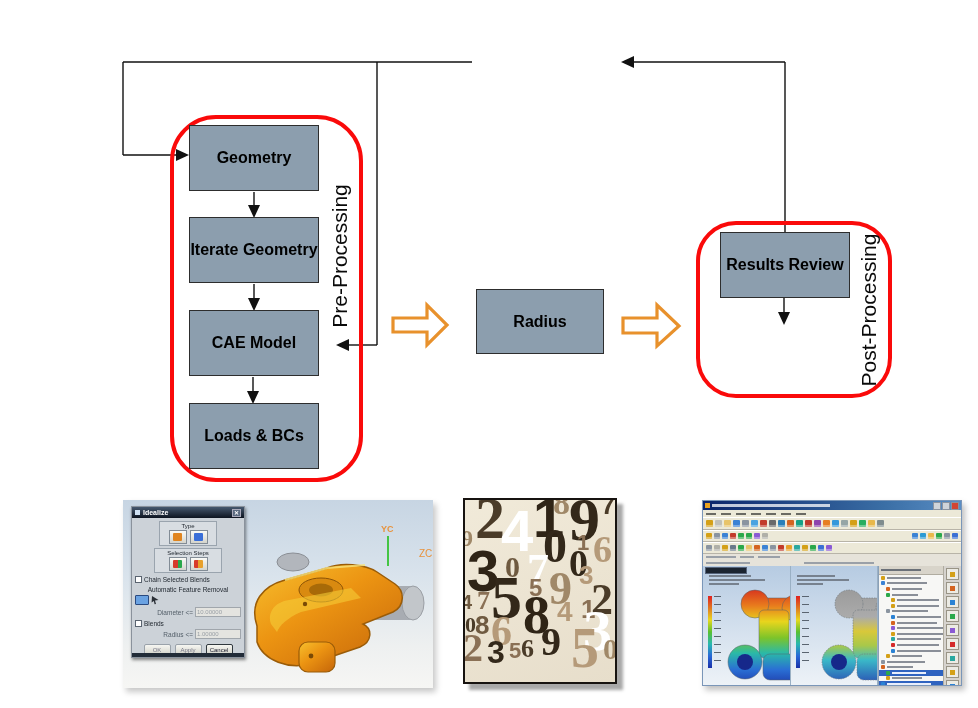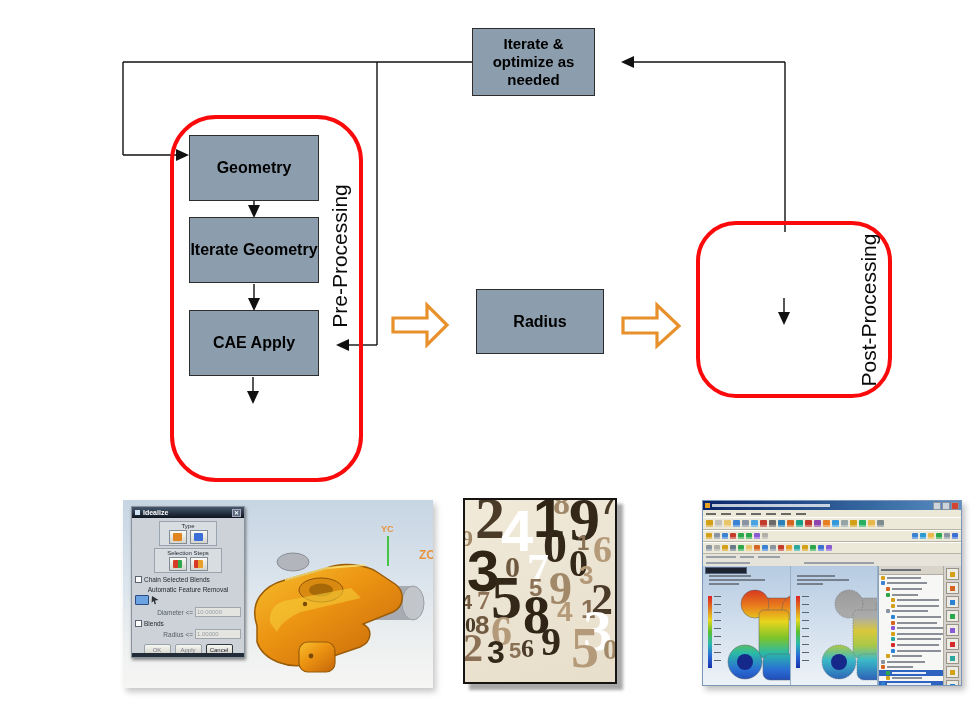--- a/index.html
+++ b/index.html
@@ -11,21 +11,21 @@
   .node{position:absolute;background:#8C9EAE;border:1.6px solid #2d2d2d;box-sizing:border-box;
         display:flex;align-items:center;justify-content:center;text-align:center;
         font-weight:bold;color:#000;line-height:1.22;}
   .node-iterate{left:472px;top:28px;width:123px;height:68px;font-size:15px;padding:0 4px;}
   .node-solve{left:476px;top:289px;width:128px;height:65px;font-size:16px;}
 
   .group{position:absolute;border:4px solid #FA0A0A;box-sizing:border-box;}
   .group-pre{left:170px;top:115px;width:193px;height:367px;border-radius:46px;}
   .group-post{left:696px;top:221px;width:196px;height:177px;border-radius:40px;}
   .group .node{width:130px;height:66px;font-size:16px;}
-  .g-b0{left:15px;top:16px;}  .g-b1{left:15px;top:98px;height:67px;}
+  .g-b0{left:15px;top:6px;}  .g-b1{left:15px;top:98px;height:67px;}
   .g-b2{left:15px;top:191px;height:67px;} .g-b3{left:15px;top:284px;}
   .p-b0{left:20px;top:7px;width:128px;} .p-b1{left:20px;top:99px;width:128px;}
   .vlabel{position:absolute;width:170px;height:26px;display:flex;align-items:center;justify-content:center;
           transform:rotate(-90deg);font-size:21px;color:#0a0a0a;white-space:nowrap;}
   .vlabel-pre{left:81px;top:124px;}
   .vlabel-post{left:84px;top:72px;}
 
   
   .shot-cad{position:absolute;left:123px;top:500px;width:310px;height:188px;overflow:hidden;
     background:linear-gradient(180deg,#c7d5e3 0%,#d9e3ec 40%,#eef0f0 78%,#f6f6f4 100%);
@@ -50,21 +50,21 @@
   .blue-ico{width:12px;height:8px;background:#6aa2e2;border:1px solid #2a4a80;border-radius:1px;}
   .cd-field{display:flex;justify-content:flex-end;align-items:center;gap:2px;margin-top:2px;color:#55606a;}
   .cd-field input{width:42px;height:8px;font-size:6px;background:#e4e4e0;border:1px solid #a0a6ac;
     color:#9aa0a6;padding:0 1px;font-family:"Liberation Sans",sans-serif;}
   .cd-pbtns{display:flex;justify-content:center;gap:4px;margin-top:5px;}
   .cd-pbtn{min-width:25px;height:10px;border:1px solid #9aa2aa;background:linear-gradient(#f6f6f2,#d2d2c8);
     font-size:6px;display:flex;align-items:center;justify-content:center;border-radius:2px;color:#778;}
   .cd-cancel{border:1.5px solid #30383e;color:#223;}
   .cd-foot{position:absolute;left:0;bottom:0;width:100%;height:4px;background:#222c38;}
   .cad-yc{position:absolute;left:258px;top:24px;color:#e8923c;font-size:9px;font-weight:bold;}
-  .cad-zc{position:absolute;left:296px;top:48px;color:#e8923c;font-size:12px;font-weight:bold;}
+  .cad-zc{position:absolute;left:296px;top:48px;color:#e8923c;font-size:10px;font-weight:normal;}
   .cad-axis{position:absolute;left:264px;top:36px;width:2px;height:30px;background:#44c544;}
   .cad-part{position:absolute;left:118px;top:28px;}
 
   
   .shot-num{position:absolute;left:463px;top:498px;width:154px;height:186px;box-sizing:border-box;
     border:2px solid #171310;background:linear-gradient(160deg,#f1ead9,#e7decb);
     box-shadow:6px 6px 3px #a8a8a8;overflow:hidden;}
   .digit{position:absolute;font-weight:bold;line-height:1;}
 
   
@@ -143,32 +143,33 @@
       <polygon points="254,311 248,298 260,298"></polygon>
       <polygon points="253,404 247,391 259,391"></polygon>
       <polygon points="784,325 778,312 790,312"></polygon>
     </g>
     <g fill="#fff" stroke="#E8912C" stroke-width="3.2" stroke-linejoin="miter">
       <polygon points="393,318 427,318 427,305 447,325 427,345 427,332 393,332"></polygon>
       <polygon points="623,318 657,318 657,305 679,326 657,346 657,333 623,333"></polygon>
     </g>
   </svg>
 
-  <div class="node node-iterate">Iterate &amp; optimize as needed</div>
 
   <div class="group group-pre">
     <div class="node g-b0">Geometry</div>
     <div class="node g-b1">Iterate Geometry</div>
-    <div class="node g-b2">CAE Apply</div>
+    <div class="node g-b2">CAE Model</div>
+    <div class="node g-b3">Loads &amp; BCs</div>
     <div class="vlabel vlabel-pre">Pre-Processing</div>
   </div>
 
   <div class="node node-solve">Radius</div>
 
   <div class="group group-post">
+    <div class="node p-b0">Results Review</div>
     <div class="vlabel vlabel-post">Post-Processing</div>
   </div>
 
   <div class="shot-cad">
     <svg class="cad-part" width="200" height="158" viewBox="0 0 200 158">
       <defs>
         <linearGradient id="og" x1="0" y1="0" x2="0.9" y2="1">
           <stop offset="0" stop-color="#f7c02e"></stop>
             <stop offset="0.45" stop-color="#ec9412"></stop>
           <stop offset="1" stop-color="#c8690a"></stop>

